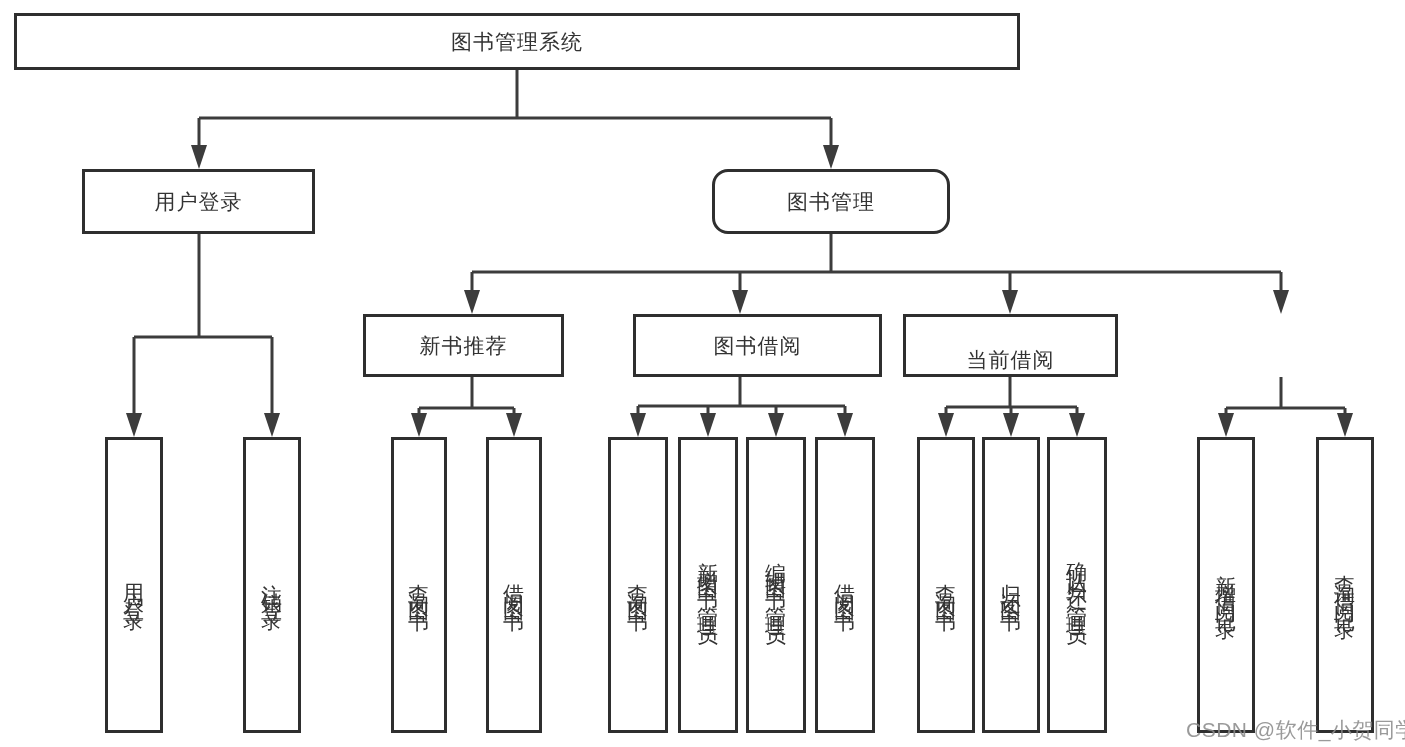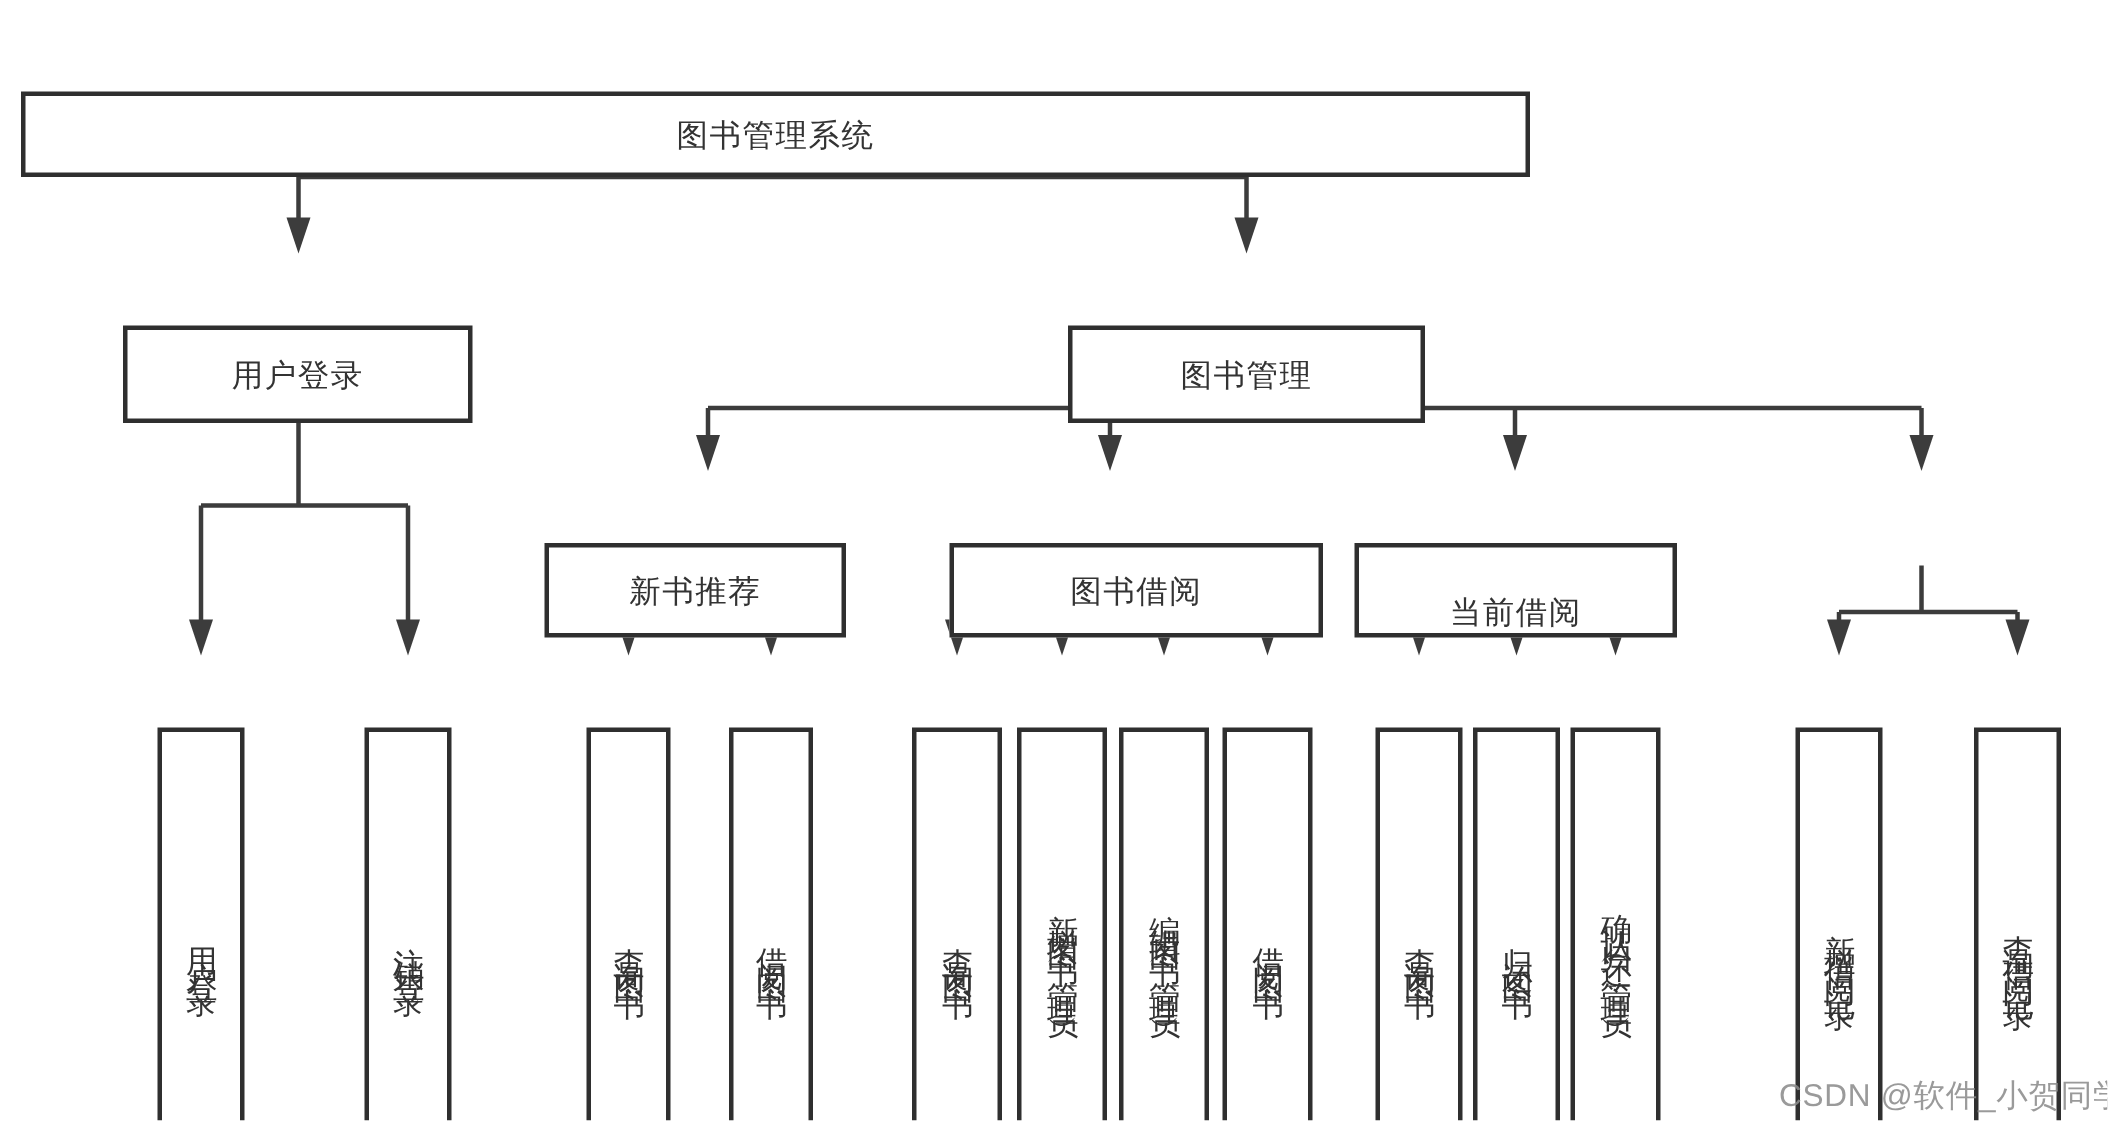--- a/index.html
+++ b/index.html
@@ -25,21 +25,20 @@
     position: absolute;
     box-sizing: border-box;
     background: #ffffff;
     border: 3px solid #2f2f2f;
     display: flex;
     align-items: center;
     justify-content: center;
     color: #333333;
     font-size: 21px;
     text-align: center;
-    margin-top: 48px;
   }
   .hbox .lbl {
     white-space: nowrap;
     letter-spacing: 1px;
   }
   .vbox {
     font-size: 21px;
   }
   .vbox .lbl {
     writing-mode: vertical-rl;
@@ -97,21 +96,21 @@
     </g>
   </svg>
 
   <div class="box hbox" style="left:14px; top:13px; width:1006px; height:57px;">
     <span class="lbl">图书管理系统</span>
   </div>
 
   <div class="box hbox" style="left:82px; top:169px; width:233px; height:65px;">
     <span class="lbl">用户登录</span>
   </div>
-  <div class="box hbox" style="left:712px; top:169px; width:238px; height:65px;">
+  <div class="box hbox" style="left:712px; top:169px; width:238px; height:65px;border-radius:16px;">
     <span class="lbl">图书管理</span>
   </div>
 
   <div class="box hbox" style="left:363px; top:314px; width:201px; height:63px;">
     <span class="lbl">新书推荐</span>
   </div>
   <div class="box hbox" style="left:633px; top:314px; width:249px; height:63px;">
     <span class="lbl">图书借阅</span>
   </div>
   <div class="box hbox" style="left:903px; top:314px; width:215px; height:63px;align-items:flex-end;">

